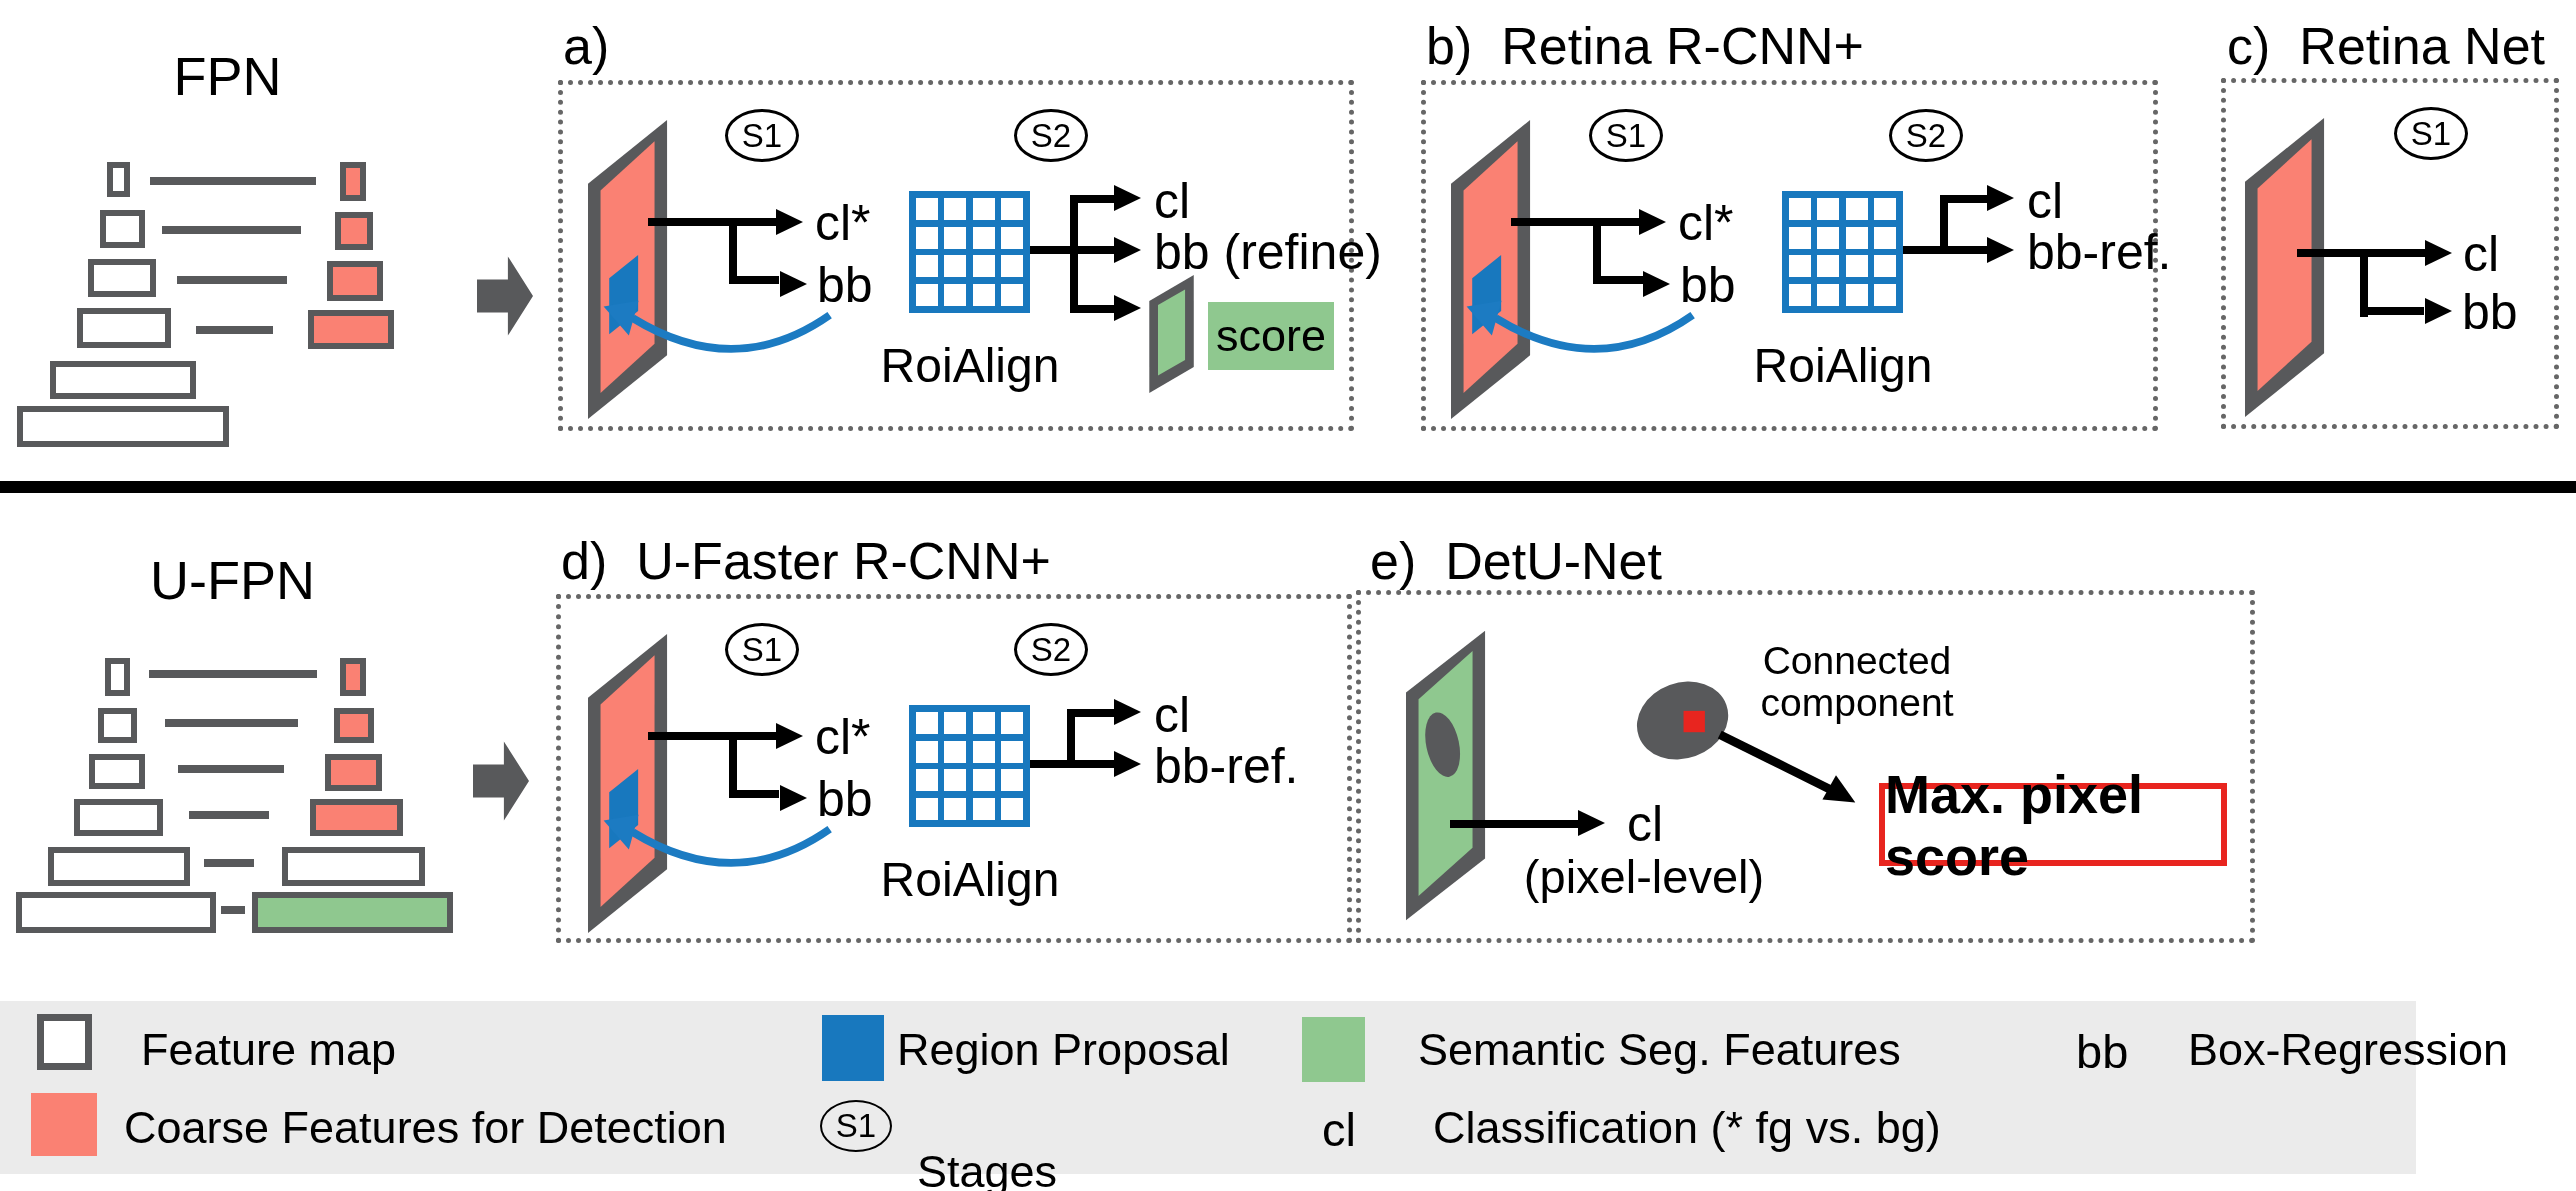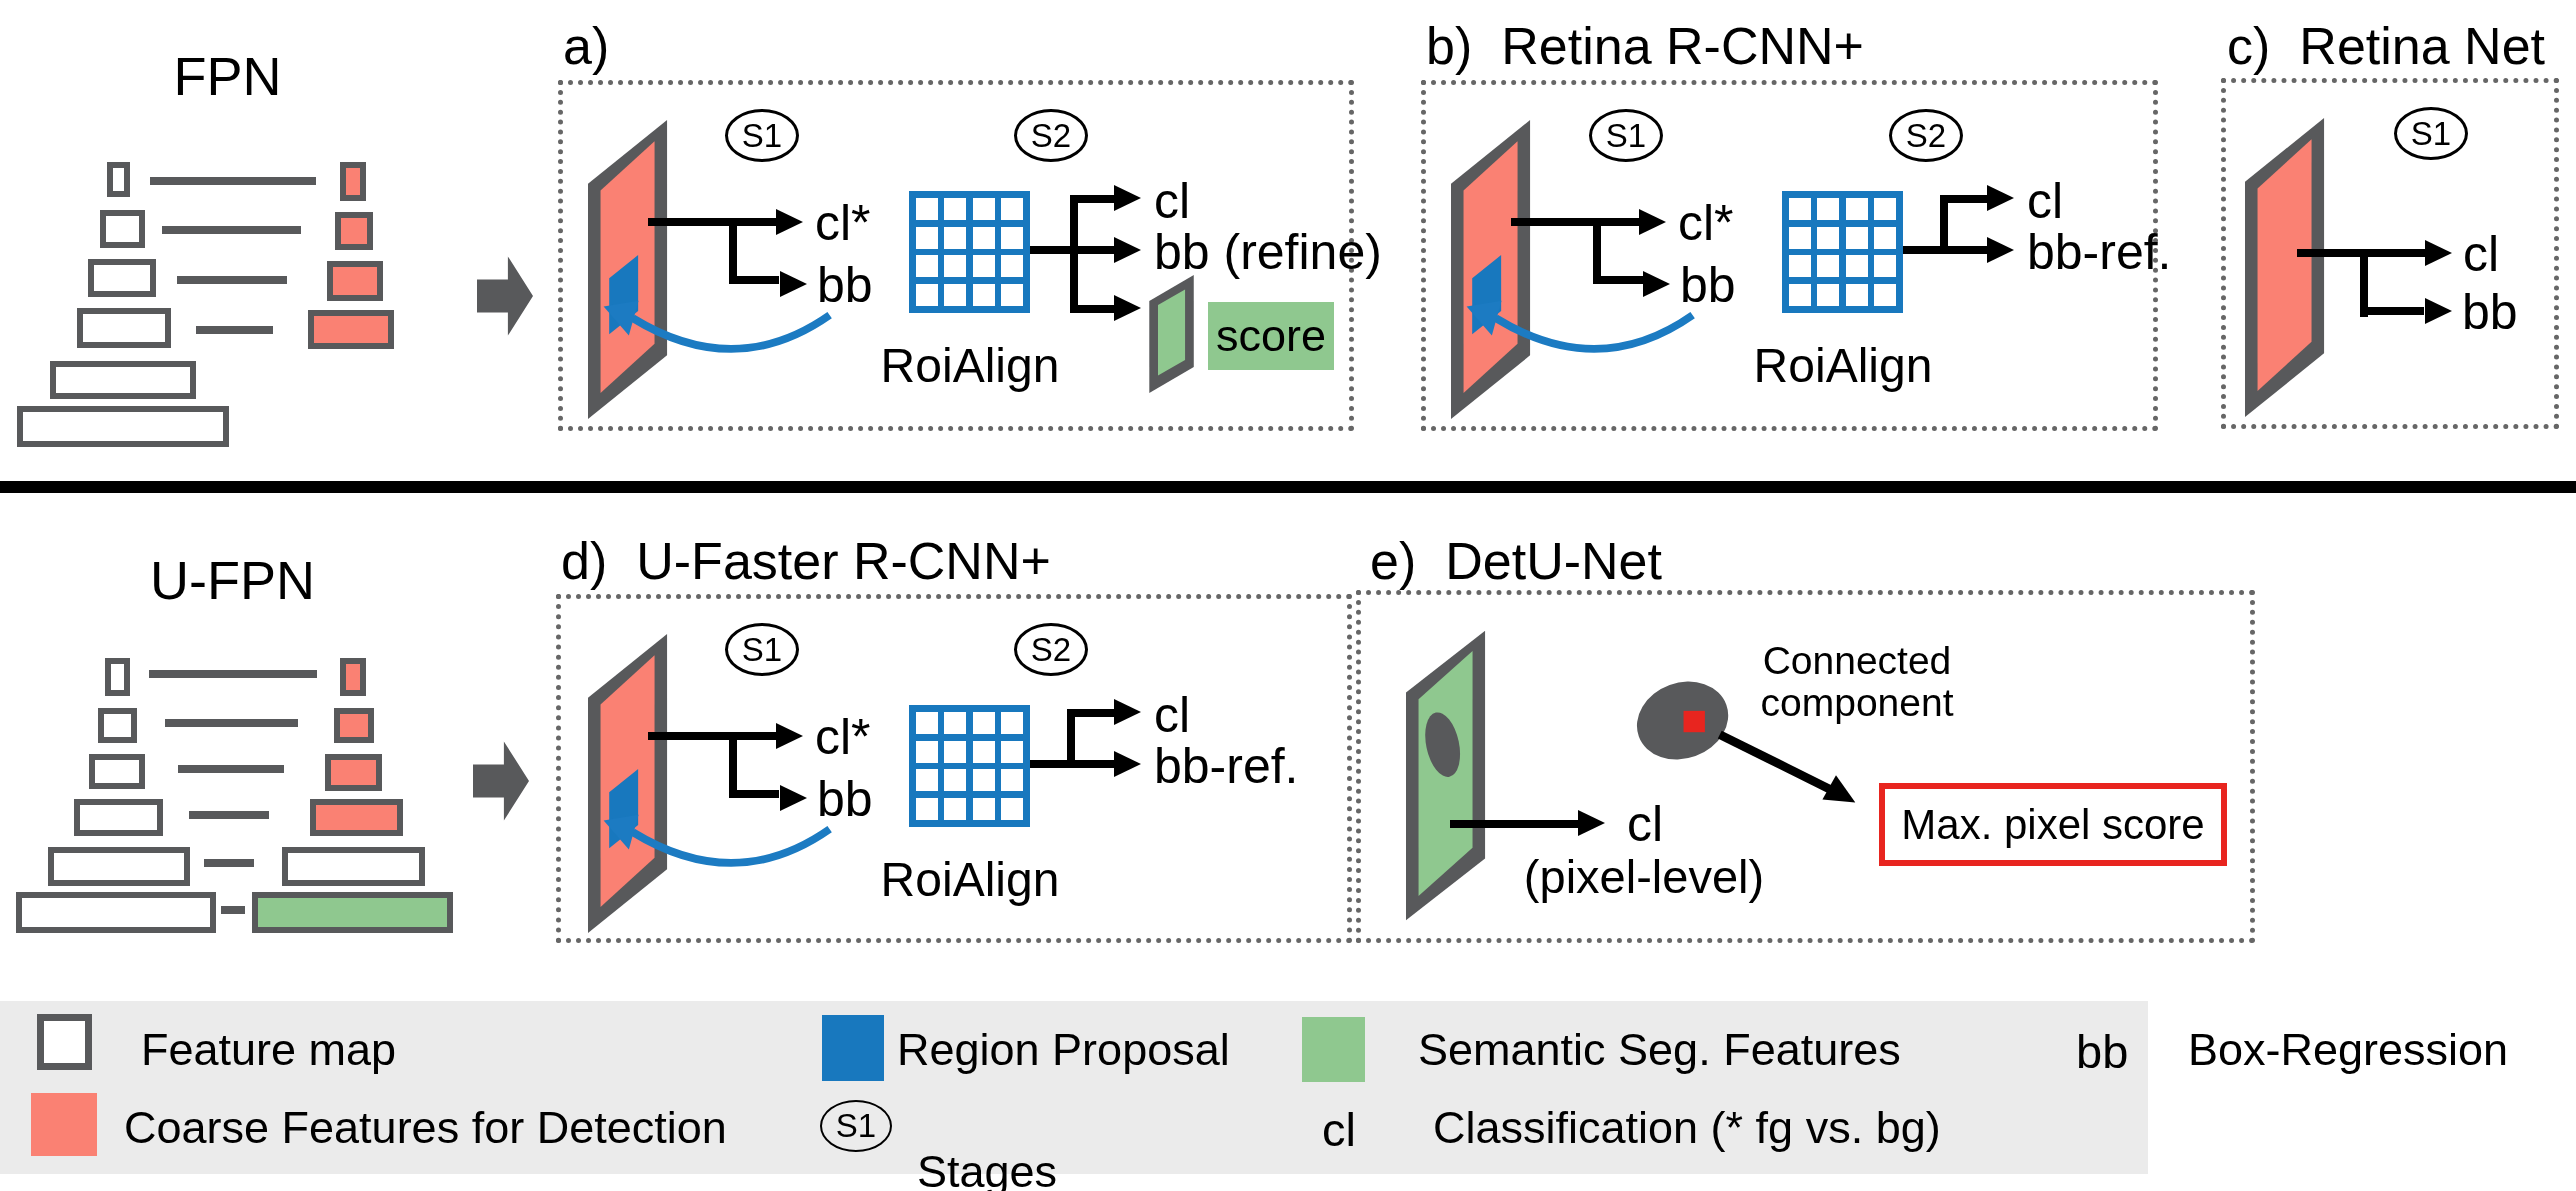--- a/index.html
+++ b/index.html
@@ -19,22 +19,22 @@
   .pybox{position:absolute;border:6.8px solid var(--gray);background:#fff;box-sizing:border-box;}
   .py-salmon{background:var(--salmon);}
   .py-green{background:var(--green);}
   .roigrid{position:absolute;display:grid;grid-template-columns:repeat(4,1fr);
     grid-template-rows:repeat(4,1fr);gap:6.8px;background:var(--blue);
     border:7.8px solid var(--blue);box-sizing:border-box;}
   .roigrid i{background:#fff;display:block;}
   .masklab{position:absolute;background:var(--green);display:flex;align-items:center;
     justify-content:center;font-size:45px;}
   .maxbox{position:absolute;border:6.8px solid var(--red);background:#fff;display:flex;
-    align-items:center;justify-content:center;font-size:42px;}
-  .legend{position:absolute;left:0;top:1001px;width:2148px;height:173px;background:var(--legend_bg);}
+    align-items:center;justify-content:center;font-size:54px;font-weight:bold;}
+  .legend{position:absolute;left:0;top:1001px;width:2416px;height:173px;background:var(--legend_bg);}
   .lg-txt{position:absolute;font-size:45px;white-space:nowrap;}
   .lg-sw{position:absolute;}
   .divider{position:absolute;left:0;top:481px;width:2576px;height:11.6px;background:#000;}
   .f-gray{fill:var(--gray);} .f-salmon{fill:var(--salmon);} .f-blue{fill:var(--blue);}
   .f-green{fill:var(--green);} .f-red{fill:var(--red);} .s-curve{stroke:var(--curve_blue);fill:none;stroke-width:8px;}
   .f-curve{fill:var(--curve_blue);}
   svg{position:absolute;overflow:visible;}
 </style>
 </head>
 <body>

